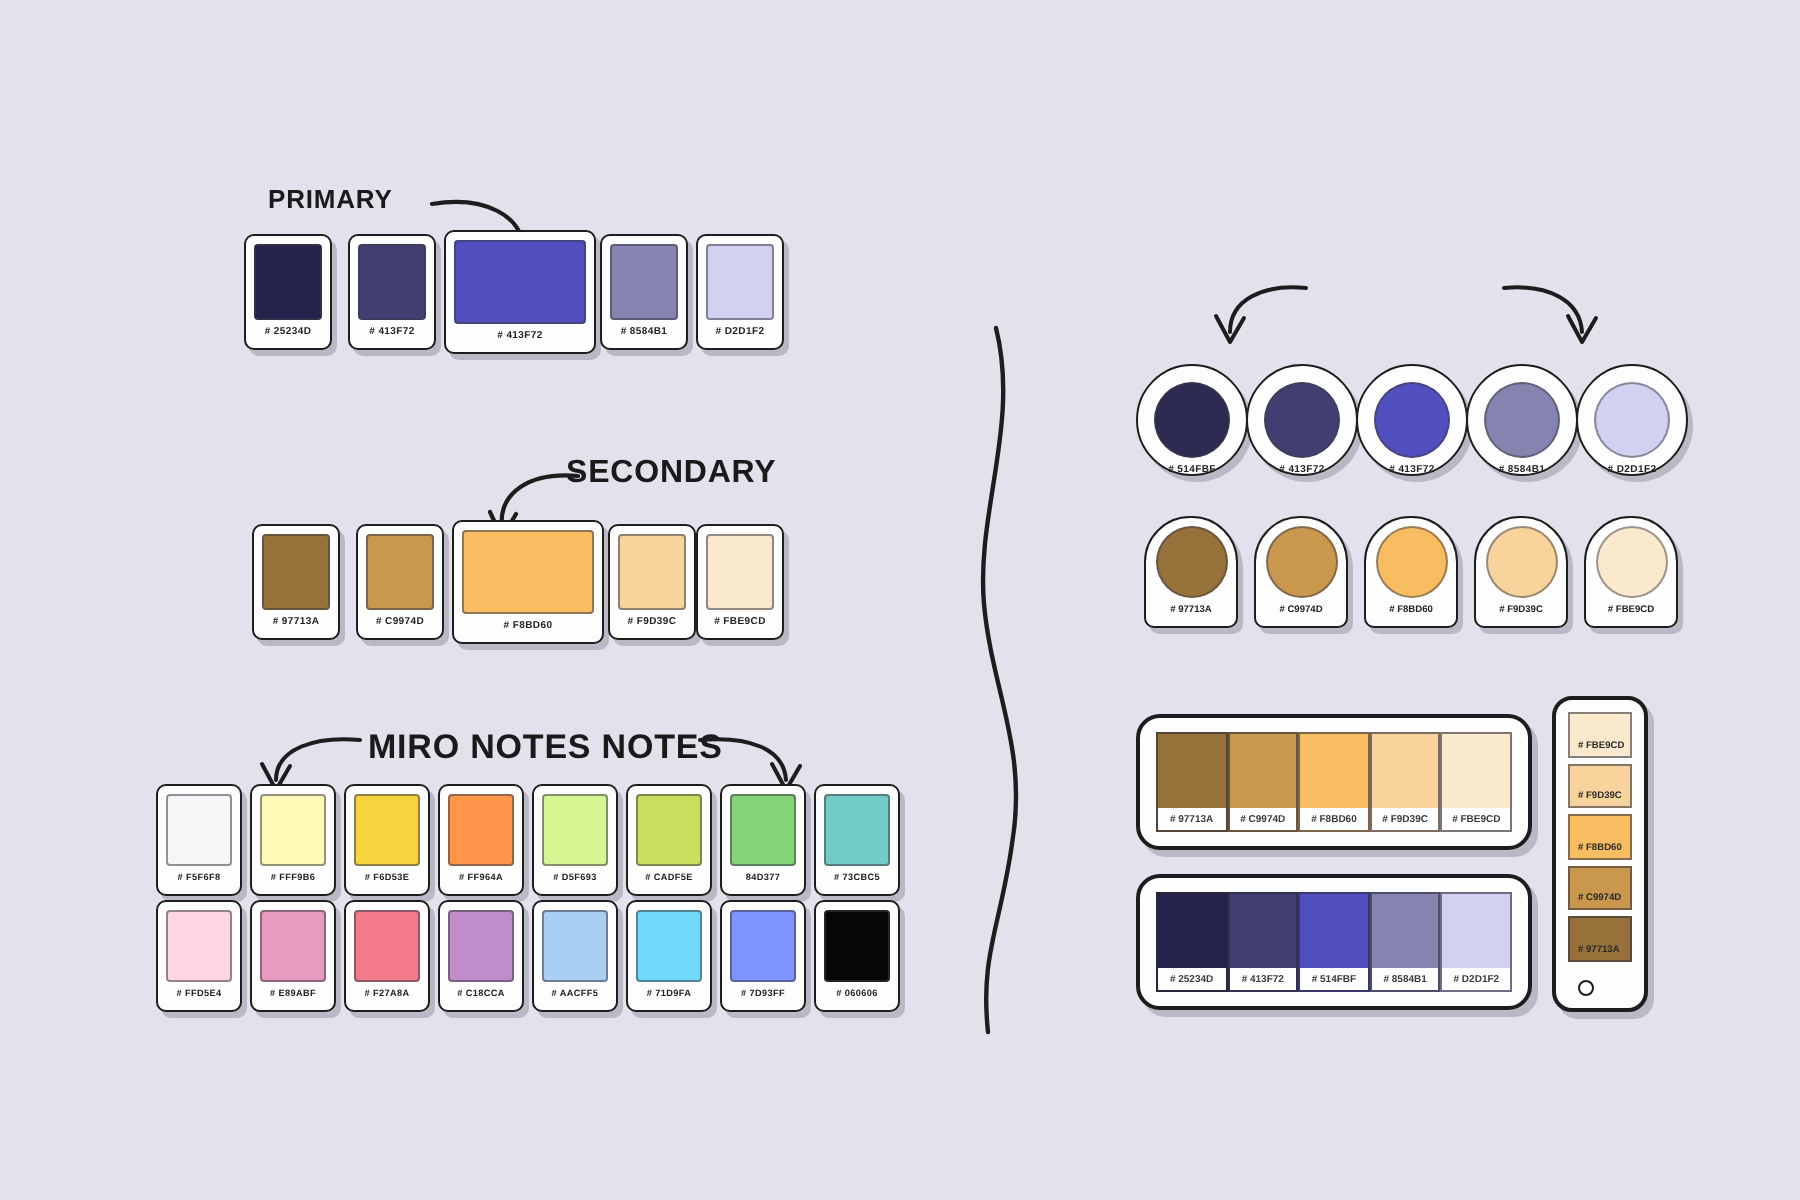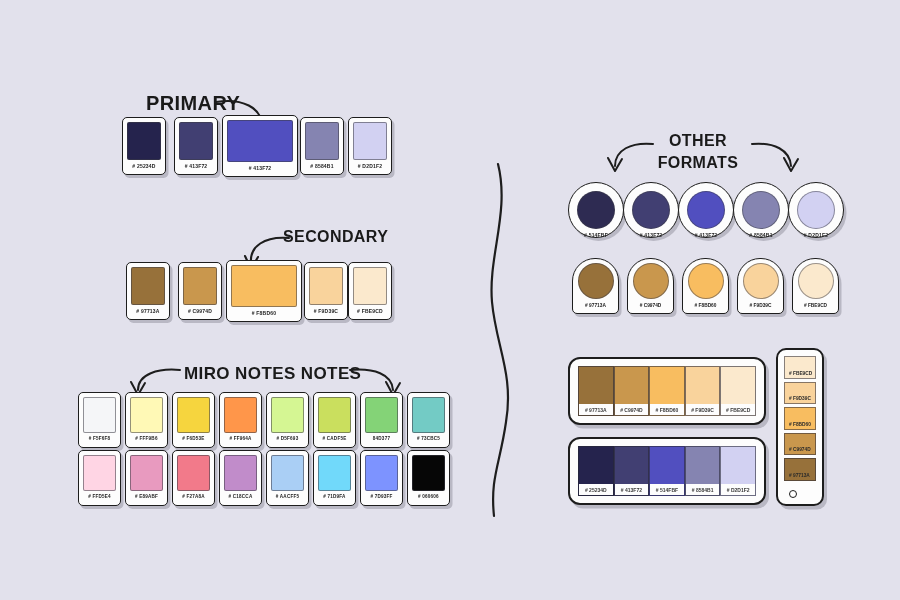--- a/index.html
+++ b/index.html
@@ -13,21 +13,21 @@
   .board { position: absolute; inset: 0; }
 
   
   .heading {
     position: absolute;
     font-weight: bold;
     color: #1a1a1a;
     letter-spacing: 0.4px;
     white-space: nowrap;
   }
-  #h-primary   { left: 146px; top: 92px;  font-size: 20px; }
+  #h-primary   { left: 134px; top: 92px;  font-size: 13px; }
   #h-secondary { left: 283px; top: 228px; font-size: 16px; }
   #h-sticky    { left: 184px; top: 364px; font-size: 17px; }
   #h-other     { left: 643px; top: 130px; font-size: 16px; text-align: center; width: 110px; line-height: 1.35; }
 
   .arrow { position: absolute; pointer-events: none; }
 
   
   .card {
     position: absolute;
     background: #fdfdfd;
@@ -295,24 +295,20 @@
   </div>
   <div class="card sticky" style="left:407px;top:450px;">
     <div class="chip" style="background:#060606"></div>
     <div class="hex"># 060606</div>
   </div>
 
   <svg style="position:absolute;left:480px;top:160px;" width="40" height="360" viewBox="0 0 40 360">
     <path d="M18,4 C30,52 8,96 12,142 C16,186 34,214 26,262 C20,304 10,318 14,356" stroke="#1d1d1d" stroke-width="2.2" fill="none" stroke-linecap="round"></path>
   </svg>
 
-  <div class="heading" id="h-other">
-    <span>OTHER</span><br>
-    <span>FORMATS</span>
-  </div>
   <svg class="arrow" style="left:605px;top:140px;" width="52" height="42" viewBox="0 0 52 42">
     <path d="M48,4 C26,2 10,10 10,26" stroke="#1d1d1d" stroke-width="2" fill="none" stroke-linecap="round"></path>
     <path d="M3,18 L10,31 L17,19" stroke="#1d1d1d" stroke-width="2" fill="none" stroke-linecap="round" stroke-linejoin="round"></path>
   </svg>
   <svg class="arrow" style="left:750px;top:140px;" width="52" height="42" viewBox="0 0 52 42">
     <path d="M2,4 C24,2 40,10 41,26" stroke="#1d1d1d" stroke-width="2" fill="none" stroke-linecap="round"></path>
     <path d="M34,18 L41,31 L48,19" stroke="#1d1d1d" stroke-width="2" fill="none" stroke-linecap="round" stroke-linejoin="round"></path>
   </svg>
 
   <div class="circle-card" style="left:568px;top:182px;">

